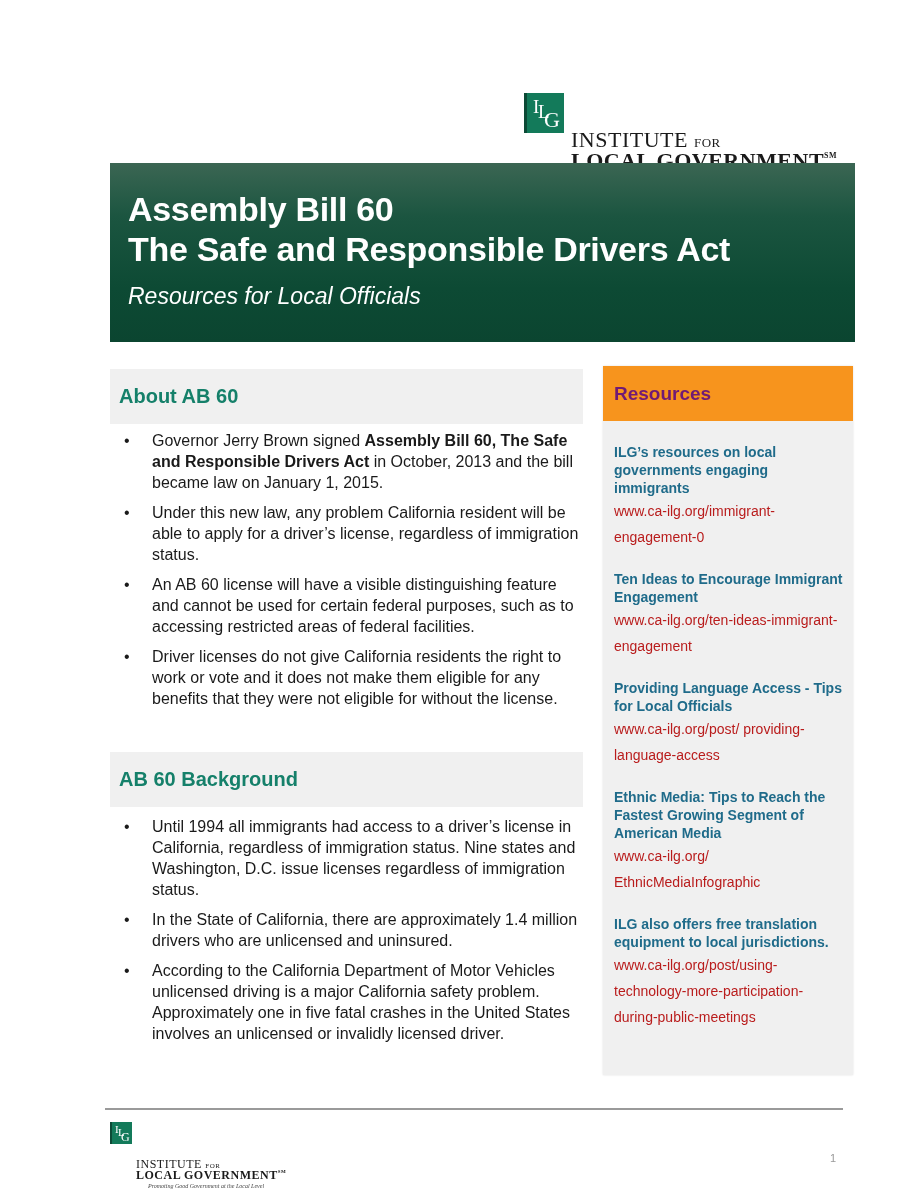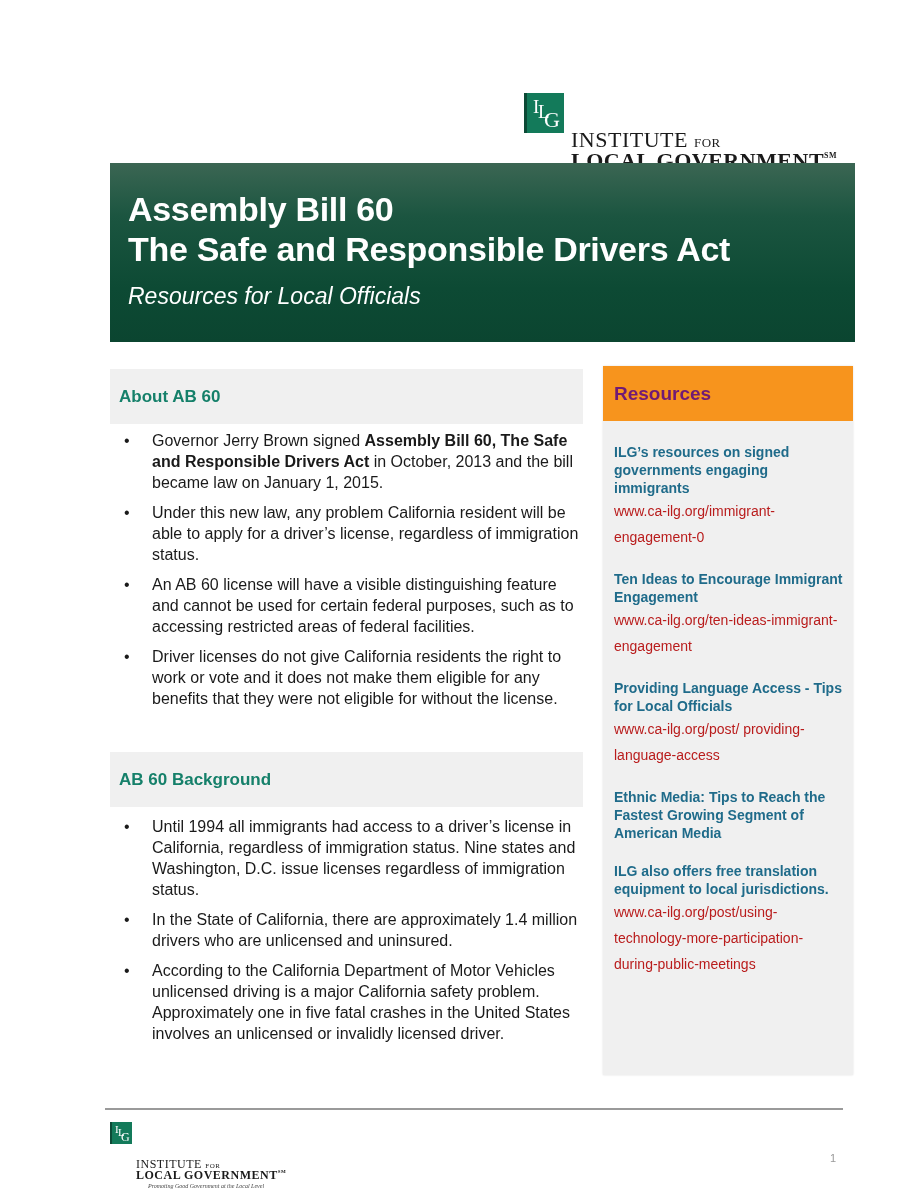--- a/index.html
+++ b/index.html
@@ -30,21 +30,21 @@
   .logo-foot .logo-text .r2 sup { font-size: 5px; vertical-align: 6px; }
   .logo-foot .logo-text .r3 { font-size: 6px; margin-top: 2px; font-weight: normal; }
 
   
   .banner { position: absolute; left: 110px; top: 163px; width: 745px; height: 179px; background: linear-gradient(180deg, #3b6653 0%, #1b5540 30%, #0d4a34 70%, #0b4530 100%); color: #fff; box-sizing: border-box; padding: 26px 0 0 18px; }
   .banner .t1 { font-size: 34px; font-weight: bold; line-height: 40px; letter-spacing: -0.3px; }
   .banner .t2 { font-size: 34px; font-weight: bold; line-height: 40px; letter-spacing: -0.3px; }
   .banner .t3 { font-size: 23px; font-style: italic; margin-top: 14px; }
 
   
-  .section-head { position: absolute; left: 110px; width: 473px; height: 55px; background: #f0f0f0; box-sizing: border-box; padding-left: 9px; font-size: 17px; font-weight: bold; color: #15806a; display: flex; align-items: center; }
+  .section-head { position: absolute; left: 110px; width: 473px; height: 55px; background: #f0f0f0; box-sizing: border-box; padding-left: 9px; font-size: 20px; font-weight: bold; color: #15806a; display: flex; align-items: center; }
   .sh-about { top: 369px; }
   .sh-bg { top: 752px; }
 
   ul.bullets { position: absolute; left: 116px; width: 470px; margin: 0; padding: 0; list-style: none; font-size: 16px; line-height: 21px; color: #1a1a1a; }
   ul.bullets li { position: relative; padding-left: 36px; margin-bottom: 9px; }
   ul.bullets li::before { content: "\2022"; position: absolute; left: 8px; top: 0; font-size: 16px; }
   .ul-about { top: 430px; }
   .ul-bg { top: 816px; }
   b { font-weight: bold; }
 
@@ -94,33 +94,34 @@
 <ul class="bullets ul-bg">
   <li>Until 1994 all immigrants had access to a driver’s license in California, regardless of immigration status. Nine states and Washington, D.C. issue licenses regardless of immigration status.</li>
   <li>In the State of California, there are approximately 1.4 million drivers who are unlicensed and uninsured.</li>
   <li>According to the California Department of Motor Vehicles unlicensed driving is a major California safety problem. Approximately one in five fatal crashes in the United States involves an unlicensed or invalidly licensed driver.</li>
 </ul>
 
 <div class="res-panel">
   <div class="res-head">Resources</div>
   <div class="res-list">
     <div class="res-item">
-      <div class="res-title">ILG’s resources on signed governments engaging immigrants</div>
+      <div class="res-title">ILG’s resources on local governments engaging immigrants</div>
       <a class="res-link">www.ca-ilg.org/immigrant-engagement-0</a>
     </div>
     <div class="res-item">
       <div class="res-title">Ten Ideas to Encourage Immigrant Engagement</div>
       <a class="res-link">www.ca-ilg.org/ten-ideas-immigrant-engagement</a>
     </div>
     <div class="res-item">
       <div class="res-title">Providing Language Access - Tips for Local Officials</div>
       <a class="res-link">www.ca-ilg.org/post/ providing-language-access</a>
     </div>
     <div class="res-item">
       <div class="res-title">Ethnic Media: Tips to Reach the Fastest Growing Segment of American Media</div>
+      <a class="res-link">www.ca-ilg.org/ EthnicMediaInfographic</a>
     </div>
     <div class="res-item">
       <div class="res-title">ILG also offers free translation equipment to local jurisdictions.</div>
       <a class="res-link">www.ca-ilg.org/post/using-technology-more-participation-during-public-meetings</a>
     </div>
   </div>
 </div>
 
 <div class="footer-rule"></div>
 <div class="logo logo-foot">

